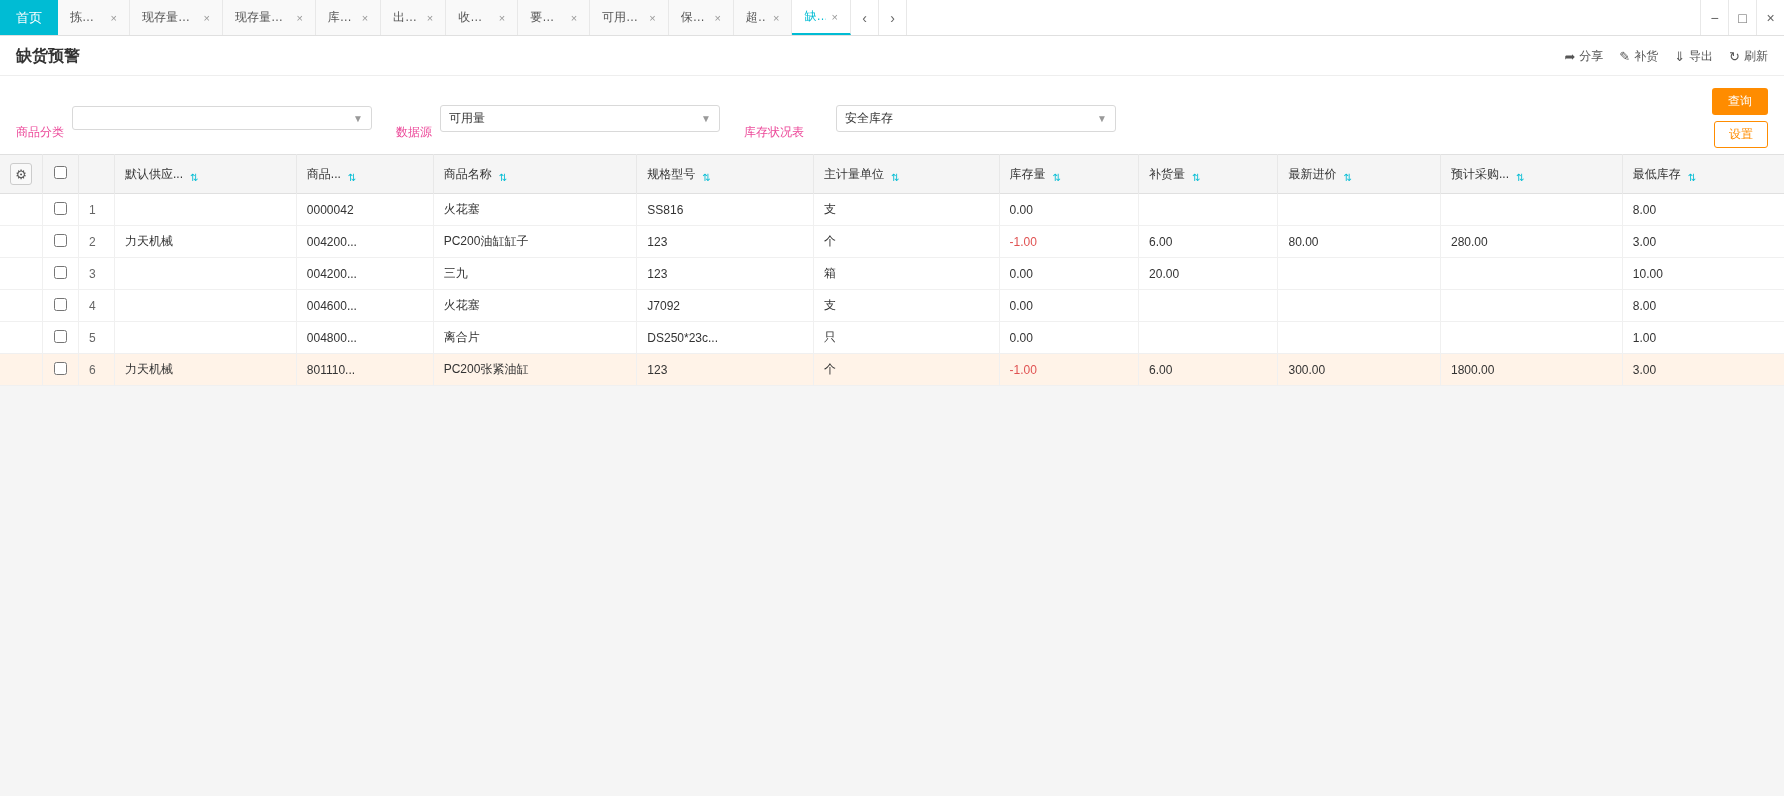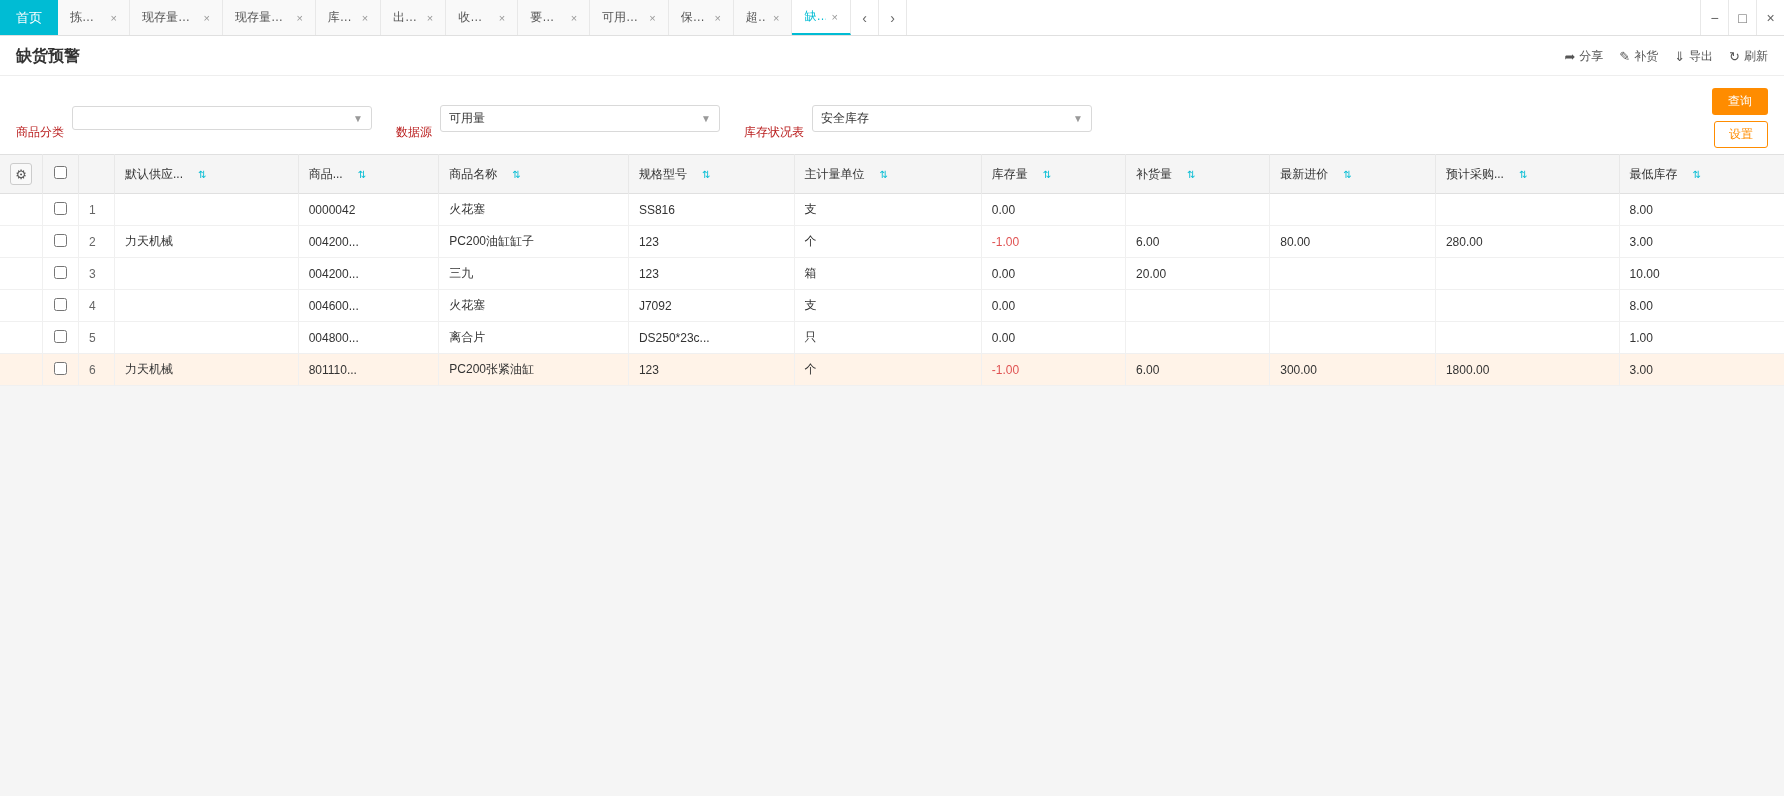--- a/index.html
+++ b/index.html
@@ -111,21 +111,21 @@
       cursor: pointer;
       font-size: 12px;
     }
     .header-action-btn .icon { font-size: 13px; }
     .filter-group {
       display: flex;
       align-items: center;
       gap: 8px;
     }
     .filter-label {
-      color: #b91c1c;
+      color: #ec4899;
       white-space: nowrap;
       font-size: 12px;
       margin-top: 29px;
     }
     .filter-select {
       display: flex;
       align-items: center;
       border: 1px solid #d9d9d9;
       border-radius: 3px;
       padding: 4px 8px;
@@ -193,22 +193,22 @@
     .th-settings {
       width: 40px;
       text-align: center;
     }
     .th-checkbox { width: 36px; text-align: center; }
     .td-checkbox { text-align: center; }
     .td-num { color: #666; text-align: left; width: 36px; }
     
     .col-sort {
       display: flex;
-      align-items: center;
-      gap: 15px;
+      align-items: flex-end;
+      gap: 7px;
       cursor: pointer;
     }
     .sort-icon { color: #00bcd4; font-size: 10px; }
 
     .settings-gear {
       width: 22px;
       height: 22px;
       border: 1px solid #ccc;
       border-radius: 3px;
       display: flex;
@@ -328,21 +328,21 @@
     <div class="filter-group">
       <span class="filter-label">数据源</span>
       <div class="filter-select" style="min-width:280px;">
         <span class="filter-select-value">可用量</span>
         <span class="arrow">▼</span>
       </div>
     </div>
 
     <div class="filter-group">
       <span class="filter-label">库存状况表</span>
-      <div class="filter-select" style="min-width:280px;">
+      <div class="filter-select" style="min-width:280px;margin-left:24px;">
         <span class="filter-select-value">安全库存</span>
         <span class="arrow">▼</span>
       </div>
     </div>
 
     <div style="margin-left:auto; display:flex; flex-direction:column; gap:6px; align-items:flex-end;">
       <button class="btn-query">查询</button>
       <button class="btn-settings">设置</button>
     </div>
   </div>

